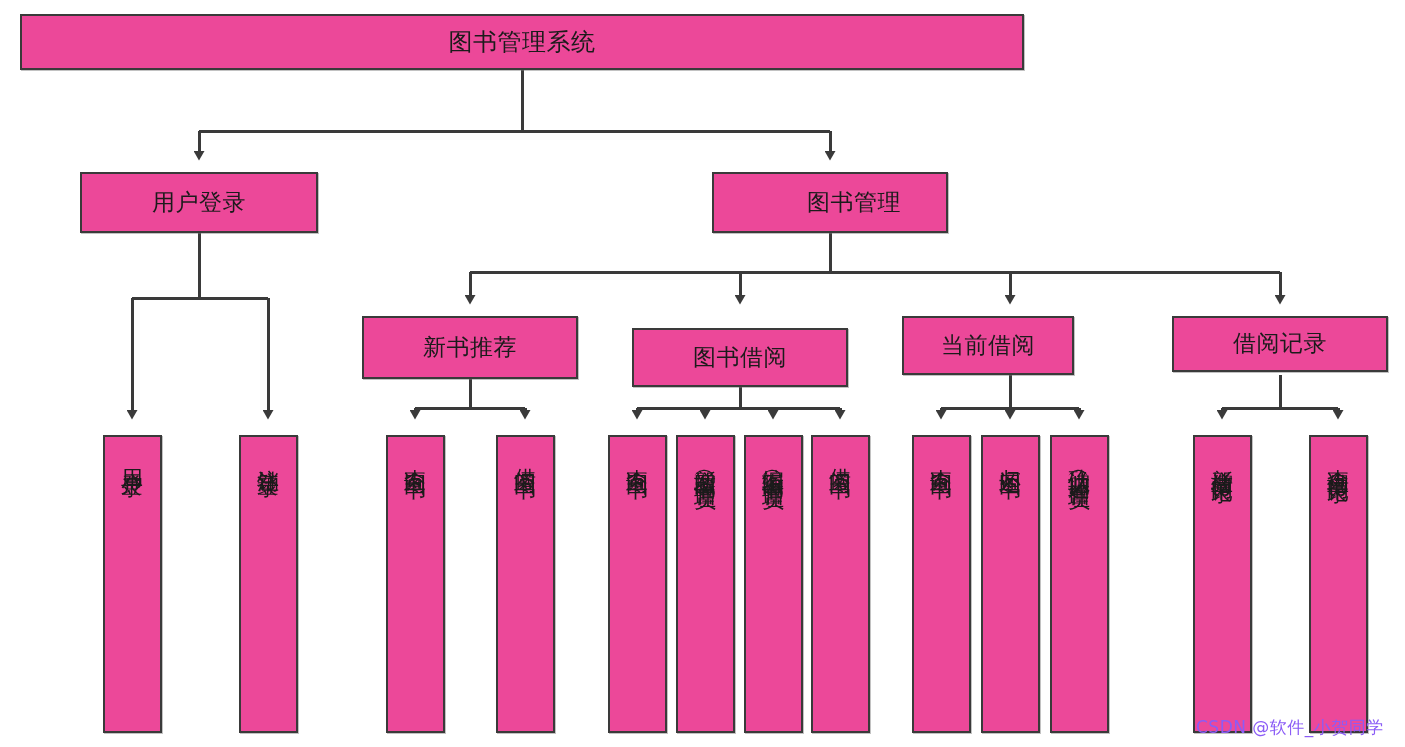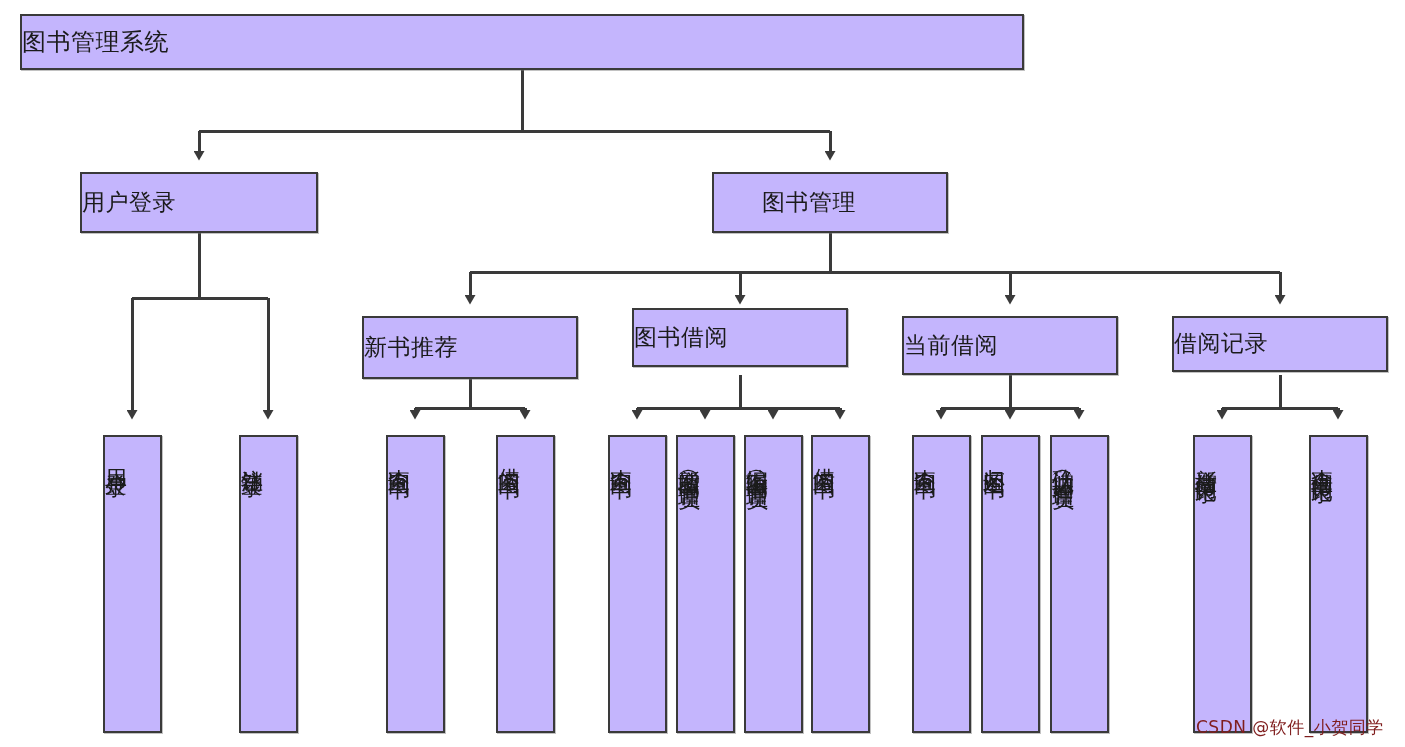--- a/index.html
+++ b/index.html
@@ -22,25 +22,26 @@
     position: absolute;
     left: 0;
     top: 0;
     width: 1405px;
     height: 747px;
     pointer-events: none;
   }
   .node {
     position: absolute;
     box-sizing: border-box;
-    background: #c4b5fd;
+    background: #ec4899;
     border: 2px solid #3a3a3a;
     box-shadow: 1px 1px 0 0 rgba(120,120,120,0.45);
     display: flex;
     align-items: center;
+    justify-content: center;
     color: #1b1b1b;
   }
   .node .label {
     display: block;
     text-align: center;
     line-height: 1.18;
     letter-spacing: 0.5px;
   }
   
   .node.h .label {
@@ -59,21 +60,21 @@
     writing-mode: vertical-rl;
     text-orientation: upright;
     font-size: 22px;
     line-height: 1.05;
     letter-spacing: 3px;
     max-height: 270px;
   }
   .watermark {
     position: absolute;
     font-size: 17px;
-    color: #7f1d1d;
+    color: #8b5cf6;
     white-space: nowrap;
     letter-spacing: 0.5px;
     font-family: "DejaVu Sans", "Liberation Sans", sans-serif;
   }
 </style>
 </head>
 <body>
 
 <div id="canvas">
 
@@ -134,24 +135,24 @@
   <div class="node h" style="left:80px; top:172px; width:238px; height:61px;">
     <span class="label">用户登录</span>
   </div>
   <div class="node h" style="left:712px; top:172px; width:236px; height:61px;padding-left:48px;">
     <span class="label">图书管理</span>
   </div>
 
   <div class="node h" style="left:362px; top:316px; width:216px; height:63px;">
     <span class="label">新书推荐</span>
   </div>
-  <div class="node h" style="left:632px; top:308px; width:216px; height:59px;">
+  <div class="node h" style="left:632px; top:328px; width:216px; height:59px;">
     <span class="label">图书借阅</span>
   </div>
-  <div class="node h" style="left:902px; top:316px; width:216px; height:59px;">
+  <div class="node h" style="left:902px; top:316px; width:172px; height:59px;">
     <span class="label">当前借阅</span>
   </div>
   <div class="node h" style="left:1172px; top:316px; width:216px; height:56px;">
     <span class="label">借阅记录</span>
   </div>
 
   <div class="node v" style="left:103px; top:435px; width:59px; height:298px;">
     <span class="label">用户登录</span>
   </div>
   <div class="node v" style="left:239px; top:435px; width:59px; height:298px;">

